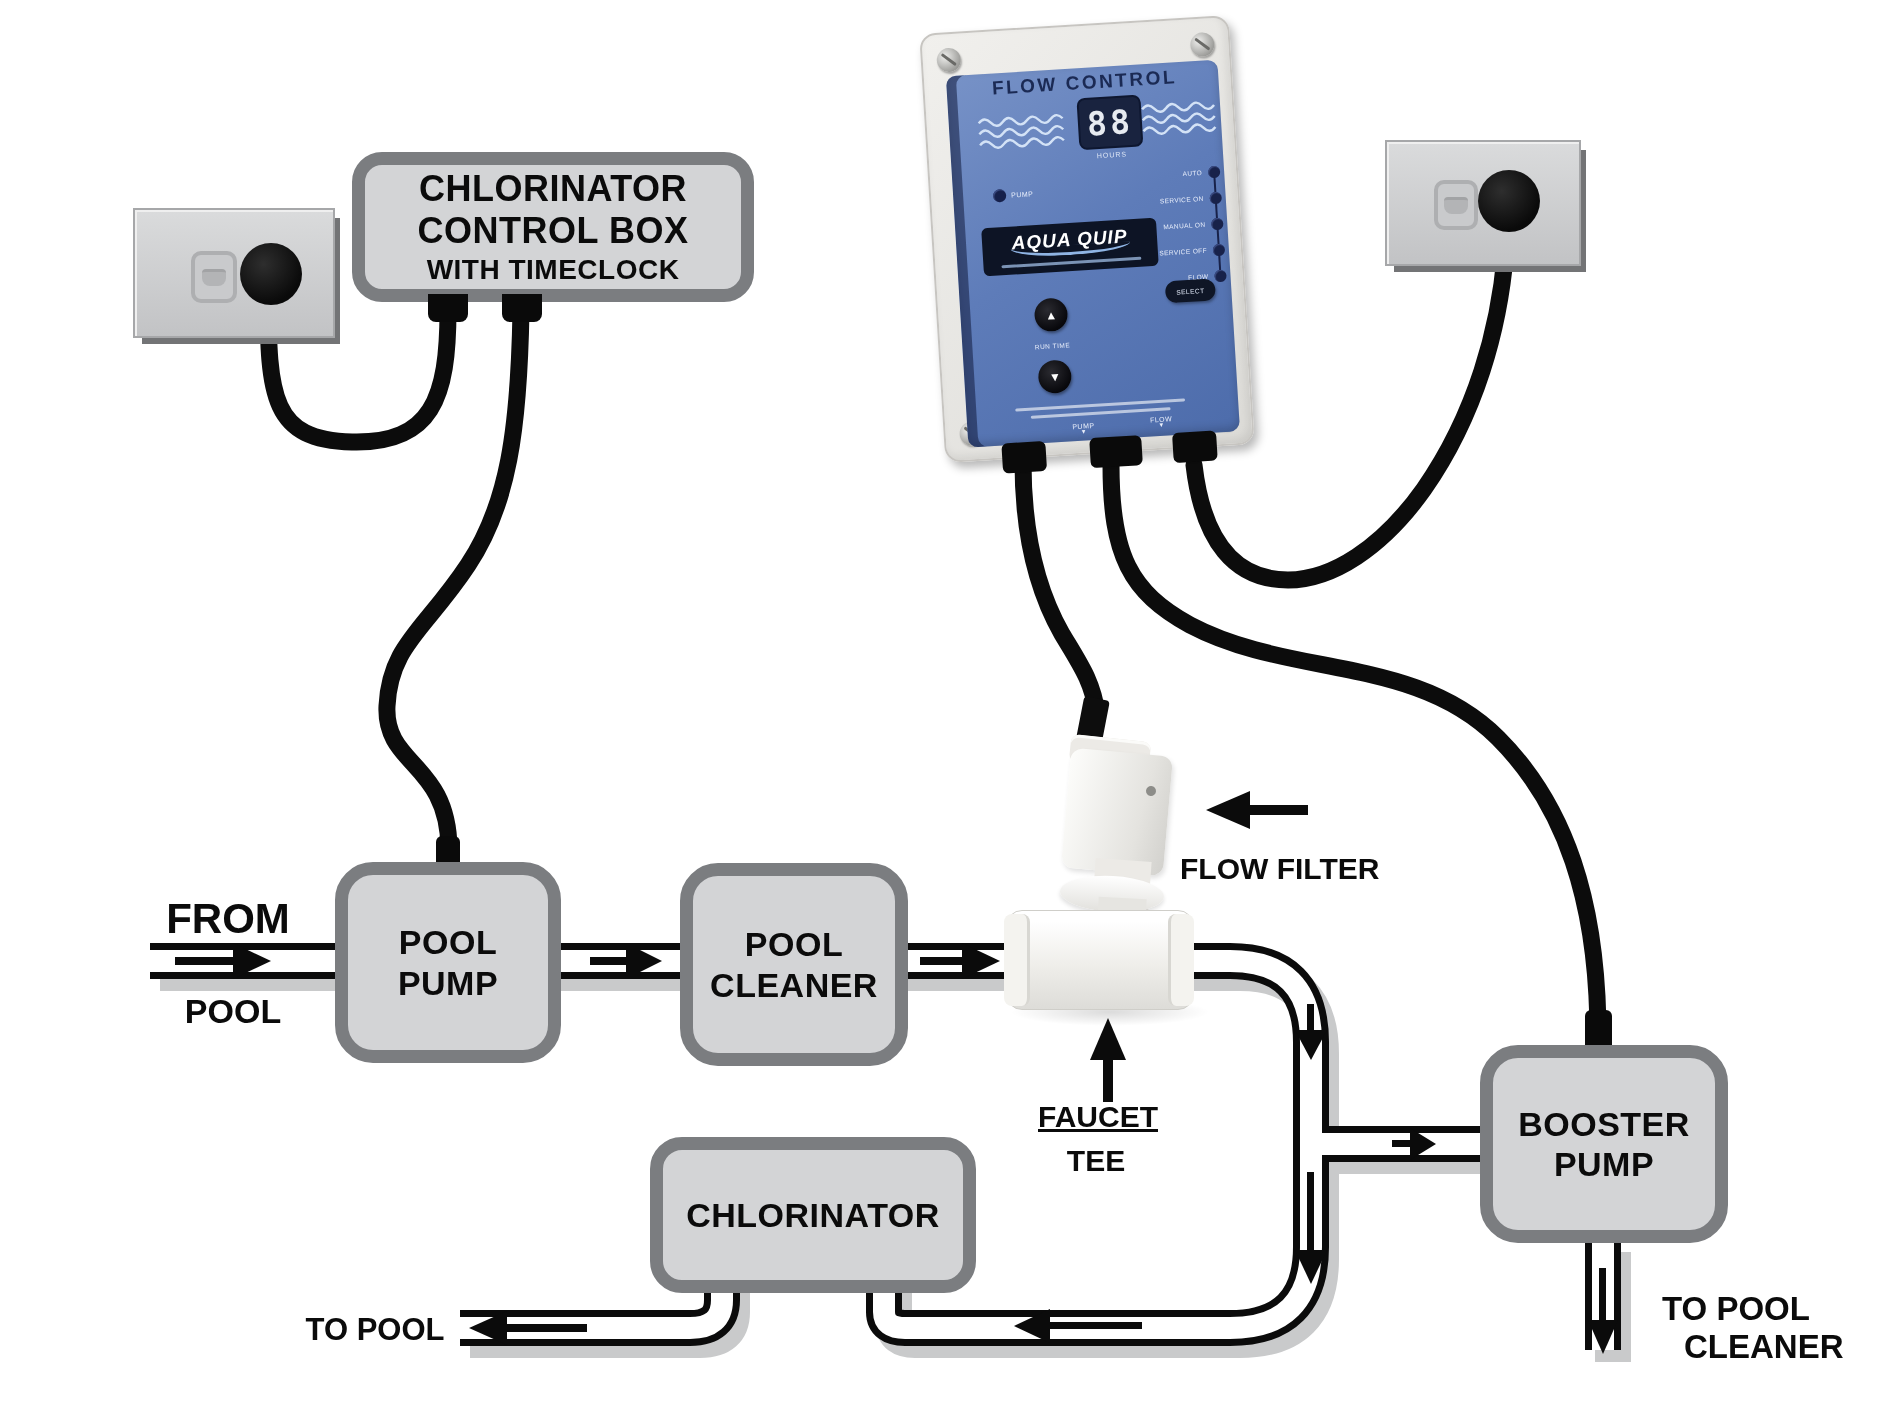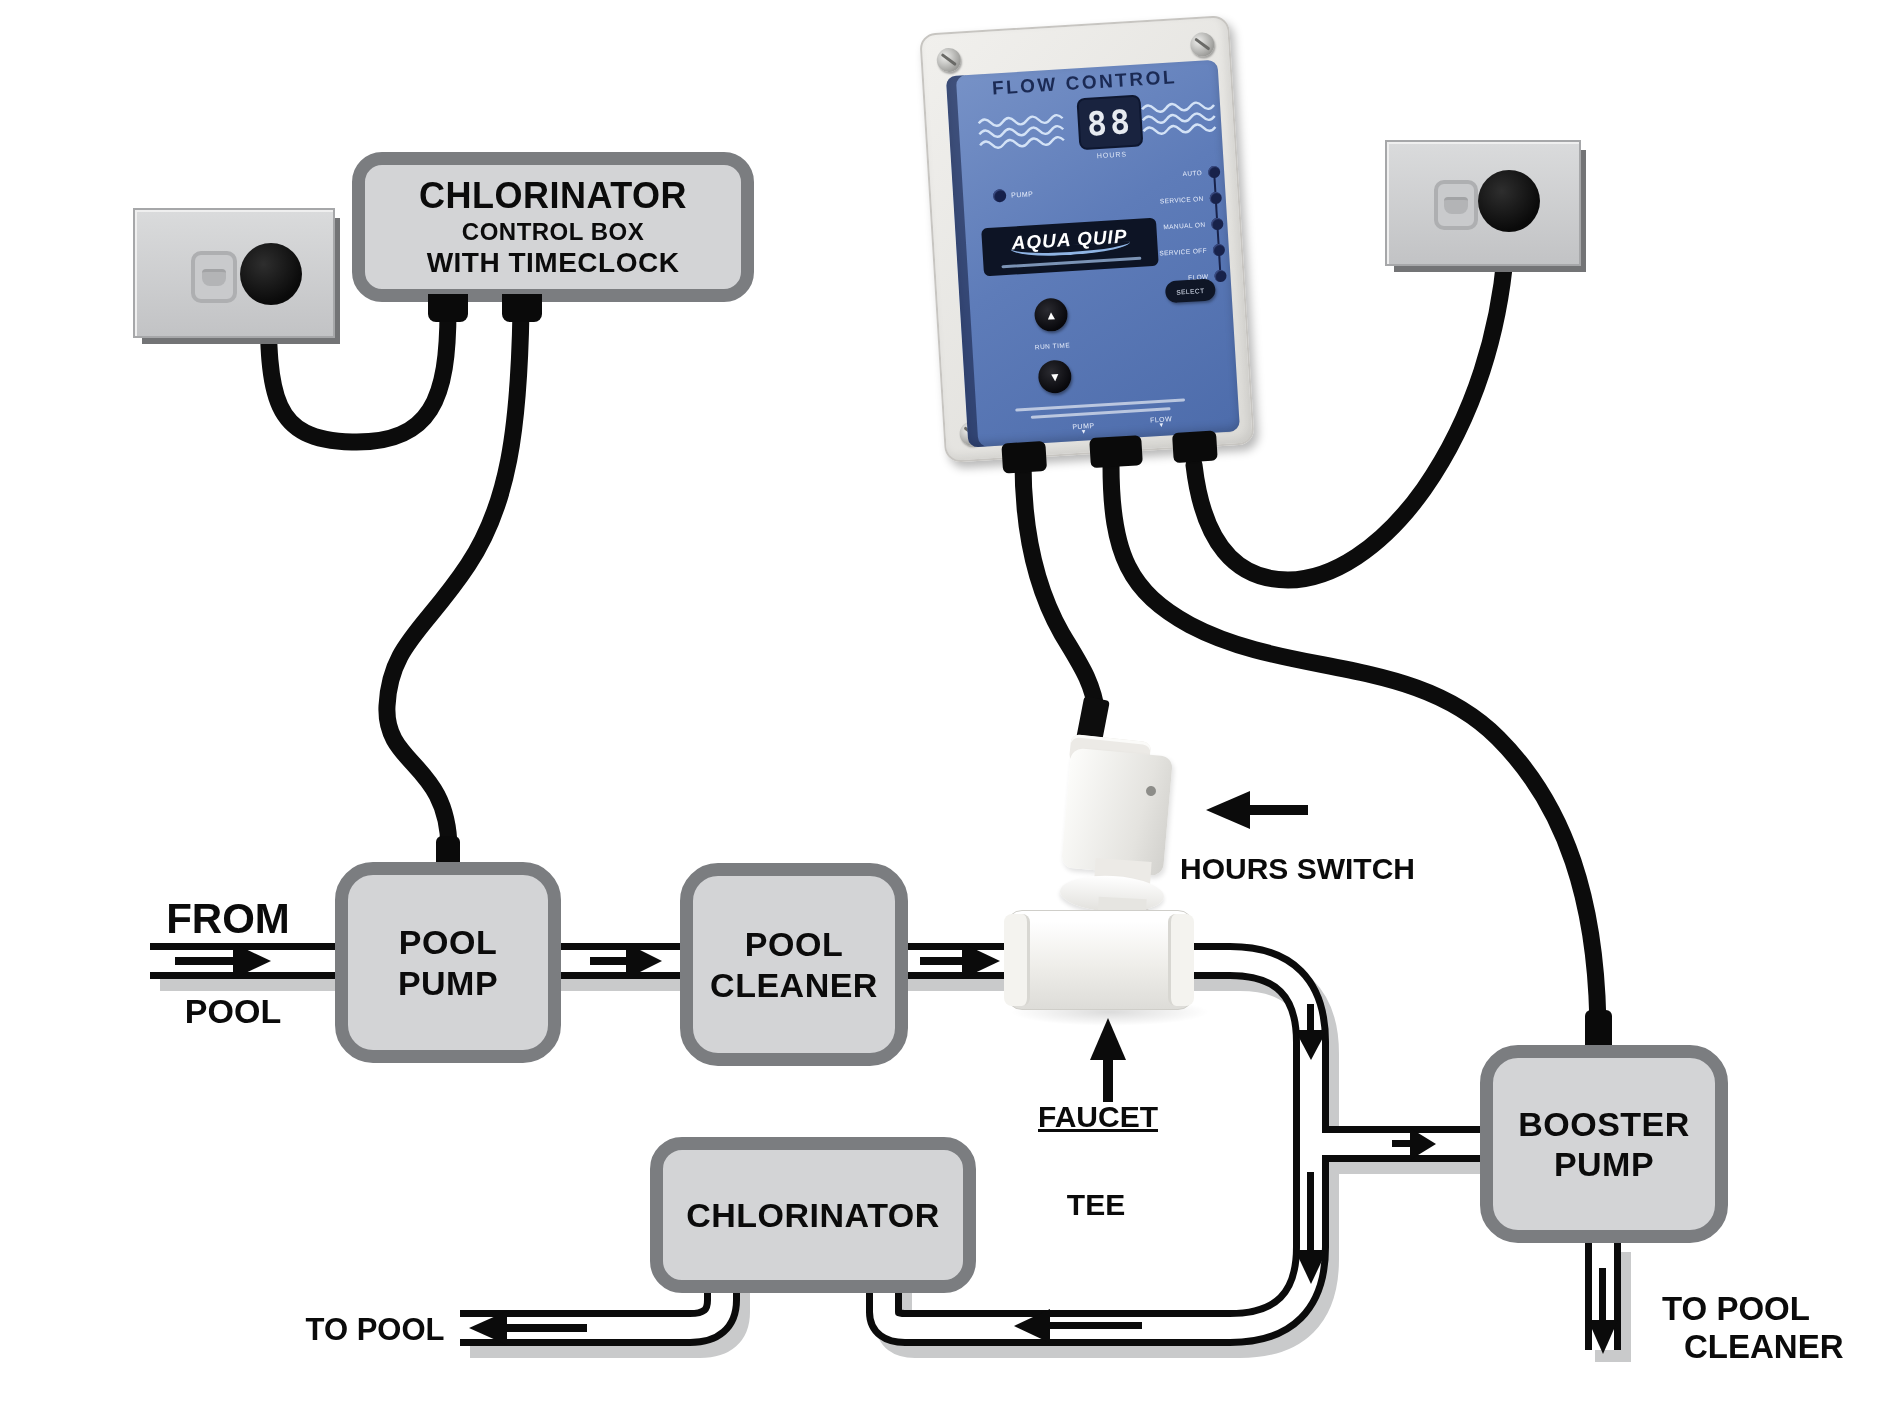--- a/index.html
+++ b/index.html
@@ -137,21 +137,21 @@
   <div class="white-part" style="left:1098px;top:898px;width:48px;height:26px;background:#e6e5e1;transform:rotate(3deg);"></div>
   <div class="white-part" style="left:1006px;top:910px;width:188px;height:100px;background:linear-gradient(180deg,#ffffff 10%,#efeeea 55%,#dddcd8);border-radius:16px;border:1px solid #cfcec9;"></div>
   <div class="white-part" style="left:1004px;top:914px;width:26px;height:92px;background:#f4f3ef;border-radius:8px;border-right:3px solid #d8d7d2;"></div>
   <div class="white-part" style="left:1168px;top:914px;width:26px;height:92px;background:#f4f3ef;border-radius:8px;border-left:3px solid #d8d7d2;"></div>
 
   <div class="stub" style="left:436px;top:836px;width:24px;height:34px;"></div>
   <div class="stub" style="left:1585px;top:1010px;width:27px;height:42px;"></div>
 
   <div class="gbox" style="left:352px;top:152px;width:402px;height:150px;border-radius:30px;">
     <div class="l1" style="font-size:36px;">CHLORINATOR</div>
-    <div class="l1" style="font-size:24px;">CONTROL BOX</div>
+    <div class="l1" style="font-size:36px;">CONTROL BOX</div>
     <div class="l2" style="font-size:28px;">WITH TIMECLOCK</div>
   </div>
   <div class="stub" style="left:428px;top:294px;width:40px;height:28px;border-radius:0 0 8px 8px;"></div>
   <div class="stub" style="left:502px;top:294px;width:40px;height:28px;border-radius:0 0 8px 8px;"></div>
 
   <div class="gbox" style="left:335px;top:862px;width:226px;height:201px;">
     <div class="l1">POOL</div>
     <div class="l1">PUMP</div>
   </div>
 
@@ -260,21 +260,21 @@
     <div class="fc-gland" style="left:57px;top:414px;width:44px;"></div>
     <div class="fc-gland" style="left:145px;top:414px;width:52px;"></div>
     <div class="fc-gland" style="left:228px;top:414px;width:44px;"></div>
   </div>
 
   <div class="dlabel" style="left:228px;top:895px;transform:translateX(-50%);font-size:42px;">FROM</div>
   <div class="dlabel" style="left:233px;top:992px;transform:translateX(-50%);font-size:34px;">POOL</div>
 
   <div class="dlabel" style="left:375px;top:1312px;transform:translateX(-50%);font-size:31px;">TO POOL</div>
 
-  <div class="dlabel" style="left:1180px;top:852px;font-size:30px;">HOURS SWITCH</div>
+  <div class="dlabel" style="left:1180px;top:852px;font-size:30px;">FLOW FILTER</div>
 
   <div class="dlabel" style="left:1098px;top:1100px;transform:translateX(-50%);font-size:30px;text-decoration:underline;">FAUCET</div>
-  <div class="dlabel" style="left:1096px;top:1144px;transform:translateX(-50%);font-size:30px;margin-top:44px;">TEE</div>
+  <div class="dlabel" style="left:1096px;top:1144px;transform:translateX(-50%);font-size:30px;">TEE</div>
 
   <div class="dlabel" style="left:1662px;top:1290px;font-size:33px;">TO POOL</div>
   <div class="dlabel" style="left:1684px;top:1328px;font-size:33px;">CLEANER</div>
 
 </div>
 
 </body></html>

